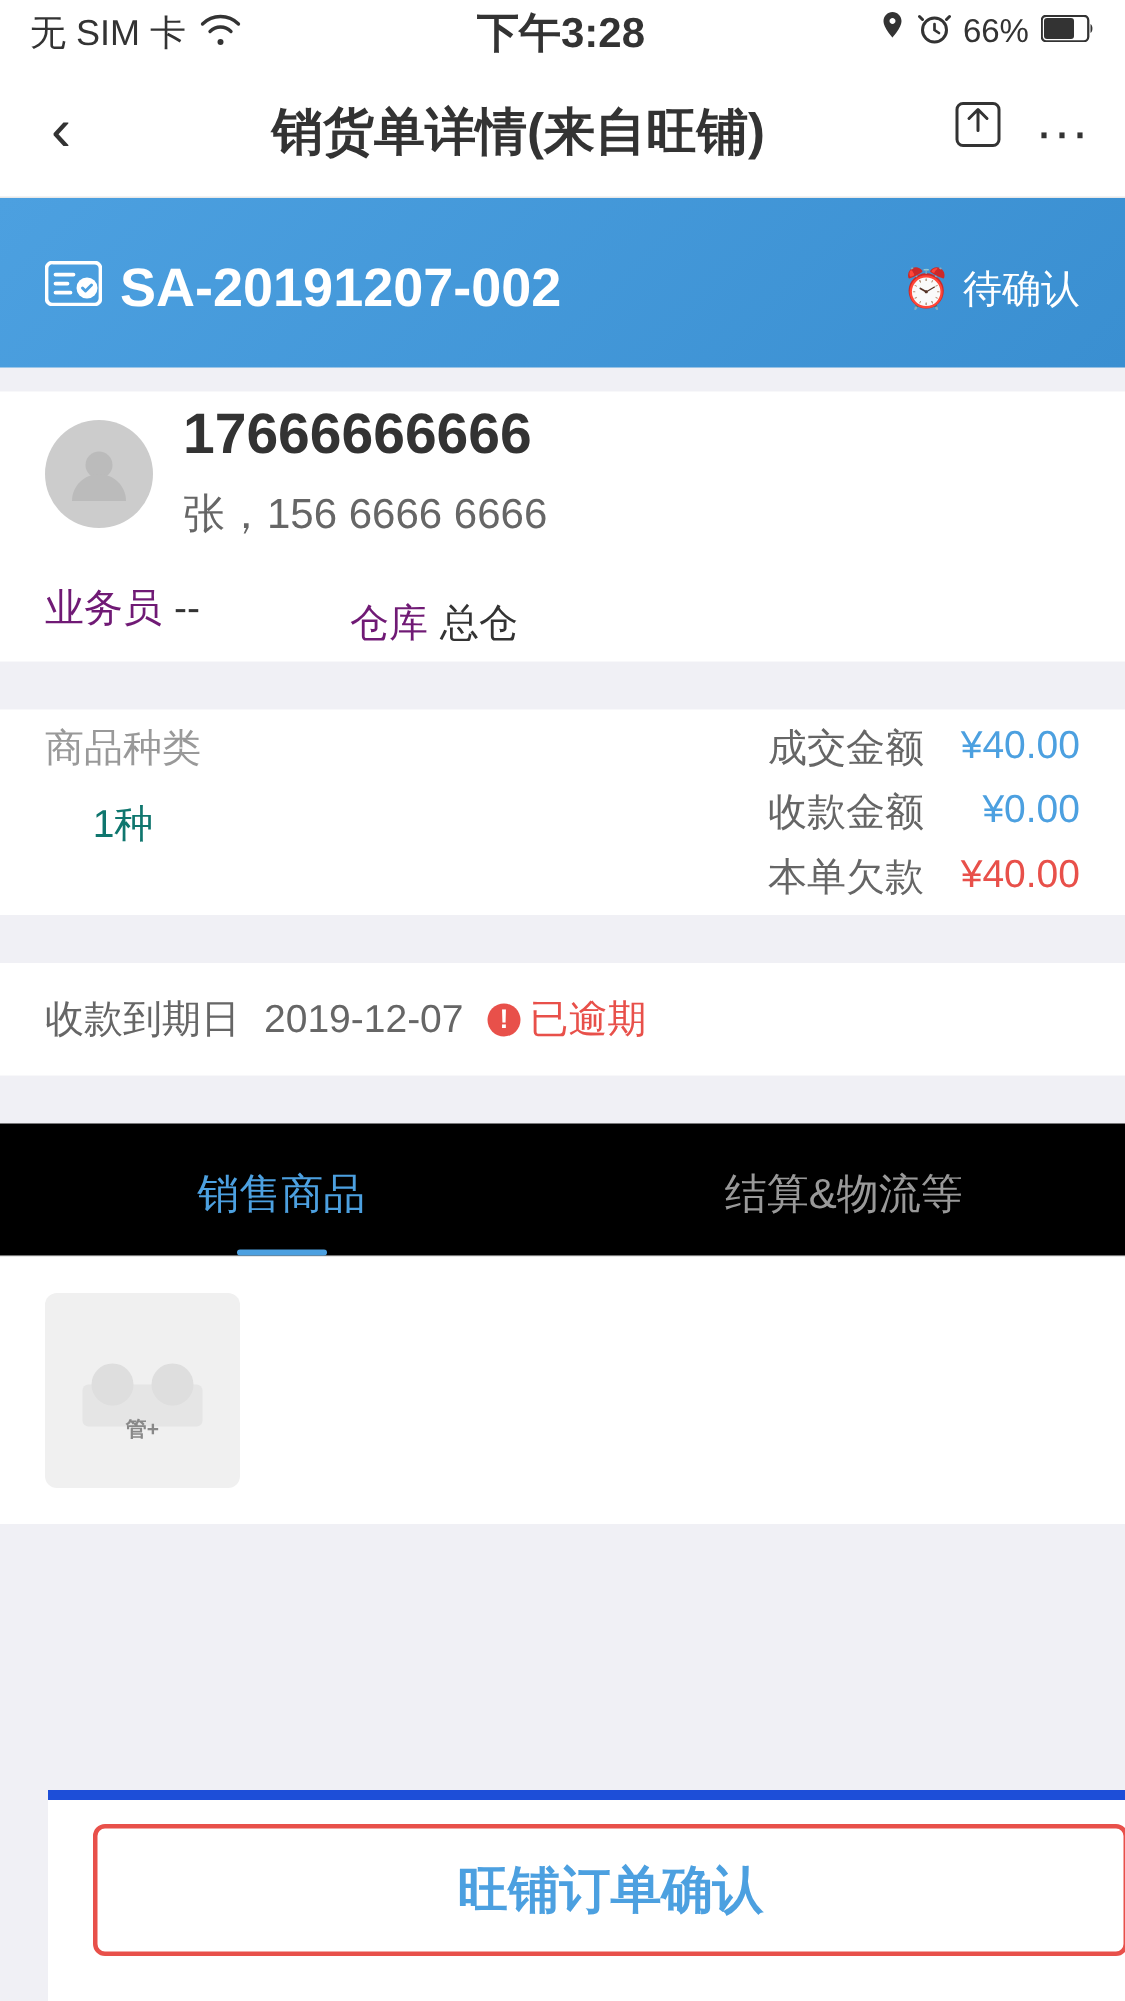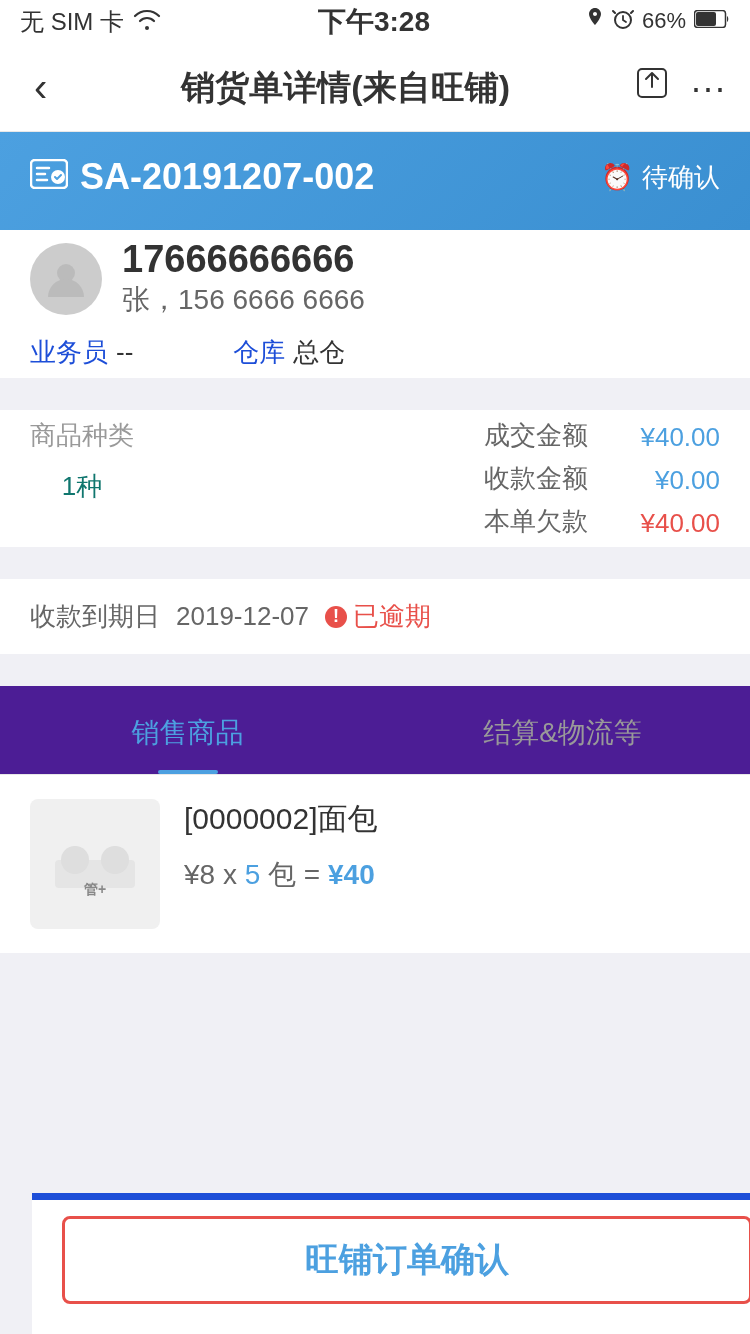--- a/index.html
+++ b/index.html
@@ -56,22 +56,22 @@
       gap: 20px;
     }
     .nav-action-icon {
       font-size: 36px;
       color: #333;
     }
 
     
     .order-header {
       background: linear-gradient(135deg, #4ca0e0, #3a8fd1);
-      padding: 24px 30px 20px;
-      margin-bottom: 0;
+      padding: 39px 30px 20px;
+      margin-bottom: 16px;
       text-align: right;
     }
     .order-header-top {
       display: flex;
       align-items: center;
       justify-content: space-between;
       margin-bottom: 12px;
     }
     .order-id {
       font-size: 36px;
@@ -124,32 +124,32 @@
     }
     .avatar svg { width: 48px; height: 48px; }
     .customer-name {
       font-size: 38px;
       font-weight: 600;
       color: #333;
     }
     .customer-phone {
       font-size: 28px;
       color: #666;
-      margin-top: 0;
+      margin-top: 12px;
     }
     .customer-meta {
       display: flex;
       align-items: center;
       gap: 40px;
       margin-top: 8px;
       font-size: 26px;
       color: #666;
     }
     .customer-meta-item { display: flex; align-items: center; gap: 8px; }
-    .meta-label { color: #1d4ed8; }
+    .meta-label { color: #701a75; }
     .meta-value { color: #333; }
 
     
     .summary-section {
       display: flex;
       align-items: flex-start;
       justify-content: space-between;
     }
     .summary-left {
       display: flex;
@@ -162,22 +162,22 @@
     .summary-label { color: #999; }
     .summary-count { color: #0f766e; }
     .summary-right {
       display: flex;
       flex-direction: column;
       align-items: flex-end;
       gap: 8px;
     }
     .summary-row {
       display: flex;
-      align-items: flex-end;
-      gap: 32px;
+      align-items: flex-start;
+      gap: 4px;
       font-size: 26px;
       margin-left: 20px;
     }
     .summary-row-label { color: #666; }
     .summary-row-value { color: #4ca0e0; min-width: 100px; text-align: right; }
     .summary-row-value.red { color: #e8504a; }
 
     
     .due-section {
       font-size: 26px;
@@ -201,21 +201,21 @@
       display: inline-flex;
       align-items: center;
       justify-content: center;
       color: #fff;
       font-size: 18px;
       font-weight: 700;
     }
 
     
     .tabs-bar {
-      background: #4c1d95;
+      background: #000000;
       display: flex;
       align-items: center;
       border-bottom: 1px solid #e8e8e8;
     }
     .tab-item {
       flex: 1;
       text-align: center;
       padding: 28px 0 22px;
       font-size: 28px;
       color: #999;
@@ -395,21 +395,21 @@
     <div>
       <div class="customer-name">17666666666</div>
       <div class="customer-phone">张，156 6666 6666</div>
     </div>
   </div>
   <div class="customer-meta">
     <div class="customer-meta-item">
       <span class="meta-label">业务员</span>
       <span class="meta-value">--</span>
     </div>
-    <div class="customer-meta-item" style="margin-left:60px;">
+    <div class="customer-meta-item" style="margin-left:60px;margin-top:20px;">
       <span class="meta-label">仓库</span>
       <span class="meta-value">总仓</span>
     </div>
   </div>
 </div>
 
 <div class="divider"></div>
 
 <div class="card">
   <div class="summary-section">
@@ -461,31 +461,20 @@
 <div class="product-card">
   <div class="product-item">
     <div class="product-thumb">
       <svg width="100" height="80" viewBox="0 0 100 80" fill="none">
         <circle cx="30" cy="36" r="14" fill="#ccc" opacity="0.5"></circle>
         <circle cx="70" cy="36" r="14" fill="#ccc" opacity="0.5"></circle>
         <rect x="10" y="36" width="80" height="28" rx="4" fill="#ddd" opacity="0.6"></rect>
         <text x="50" y="70" text-anchor="middle" font-size="14" fill="#888" font-weight="600">管+</text>
       </svg>
     </div>
-    <div class="product-info">
-      <div class="product-name">[0000002]面包</div>
-      <div class="product-price">
-        <span>¥8</span>
-        <span> x </span>
-        <span class="qty">5</span>
-        <span>包</span>
-        <span> = </span>
-        <span class="total">¥40</span>
-      </div>
-    </div>
   </div>
 </div>
 
 <div class="empty-space"></div>
 
 <div class="bottom-action">
   <button class="confirm-button">旺铺订单确认</button>
 </div>
 
 </body></html>

